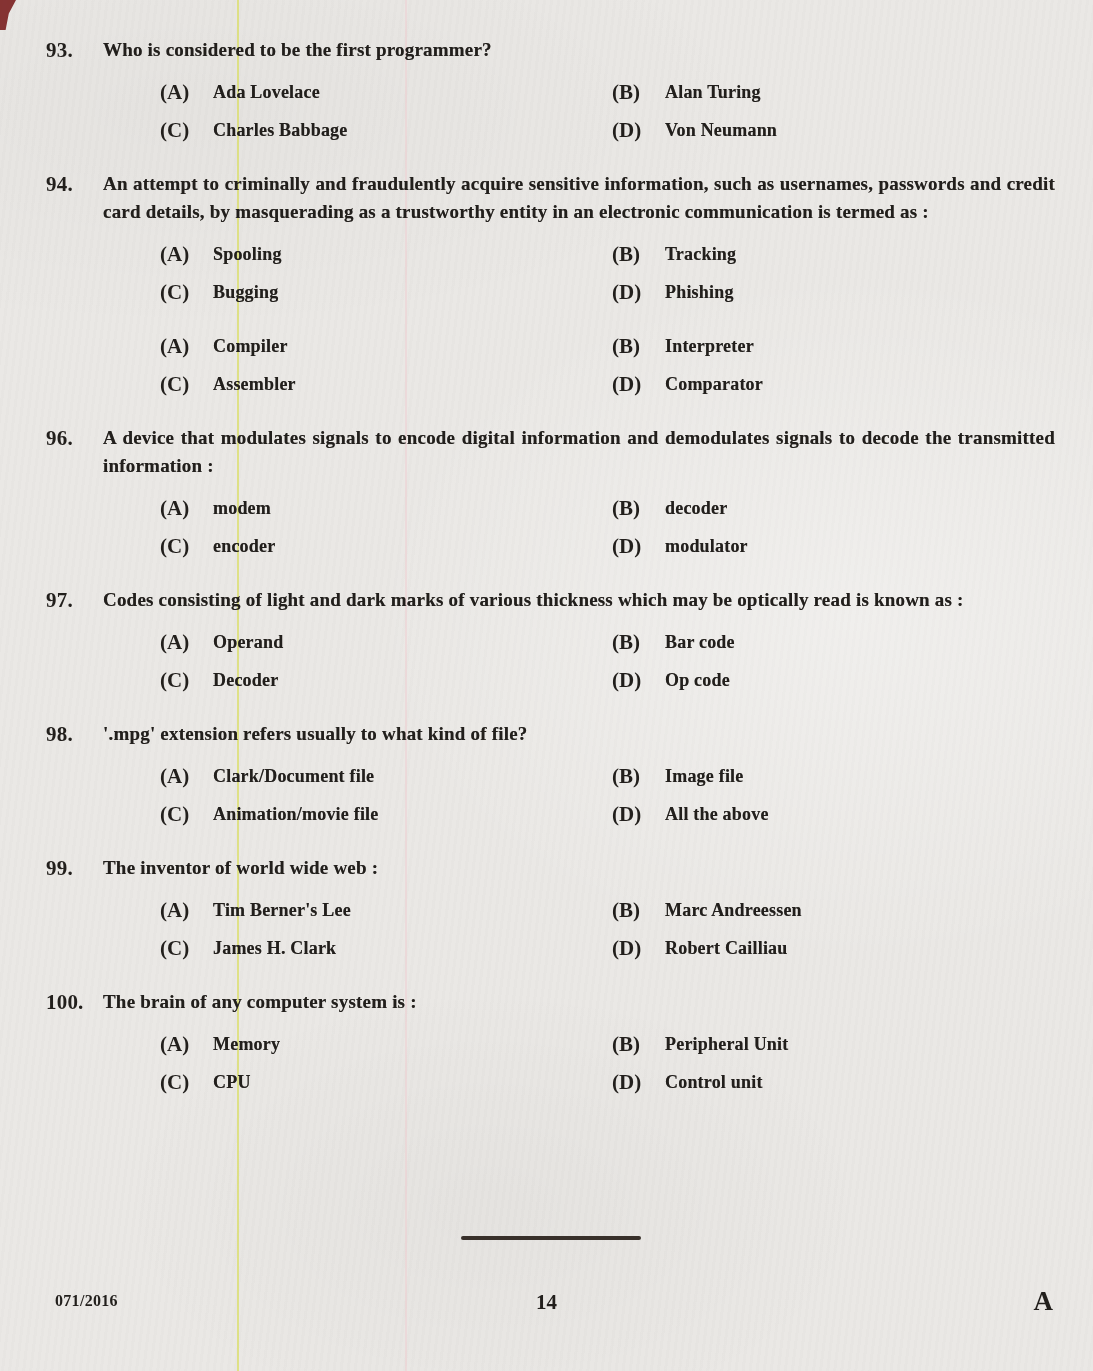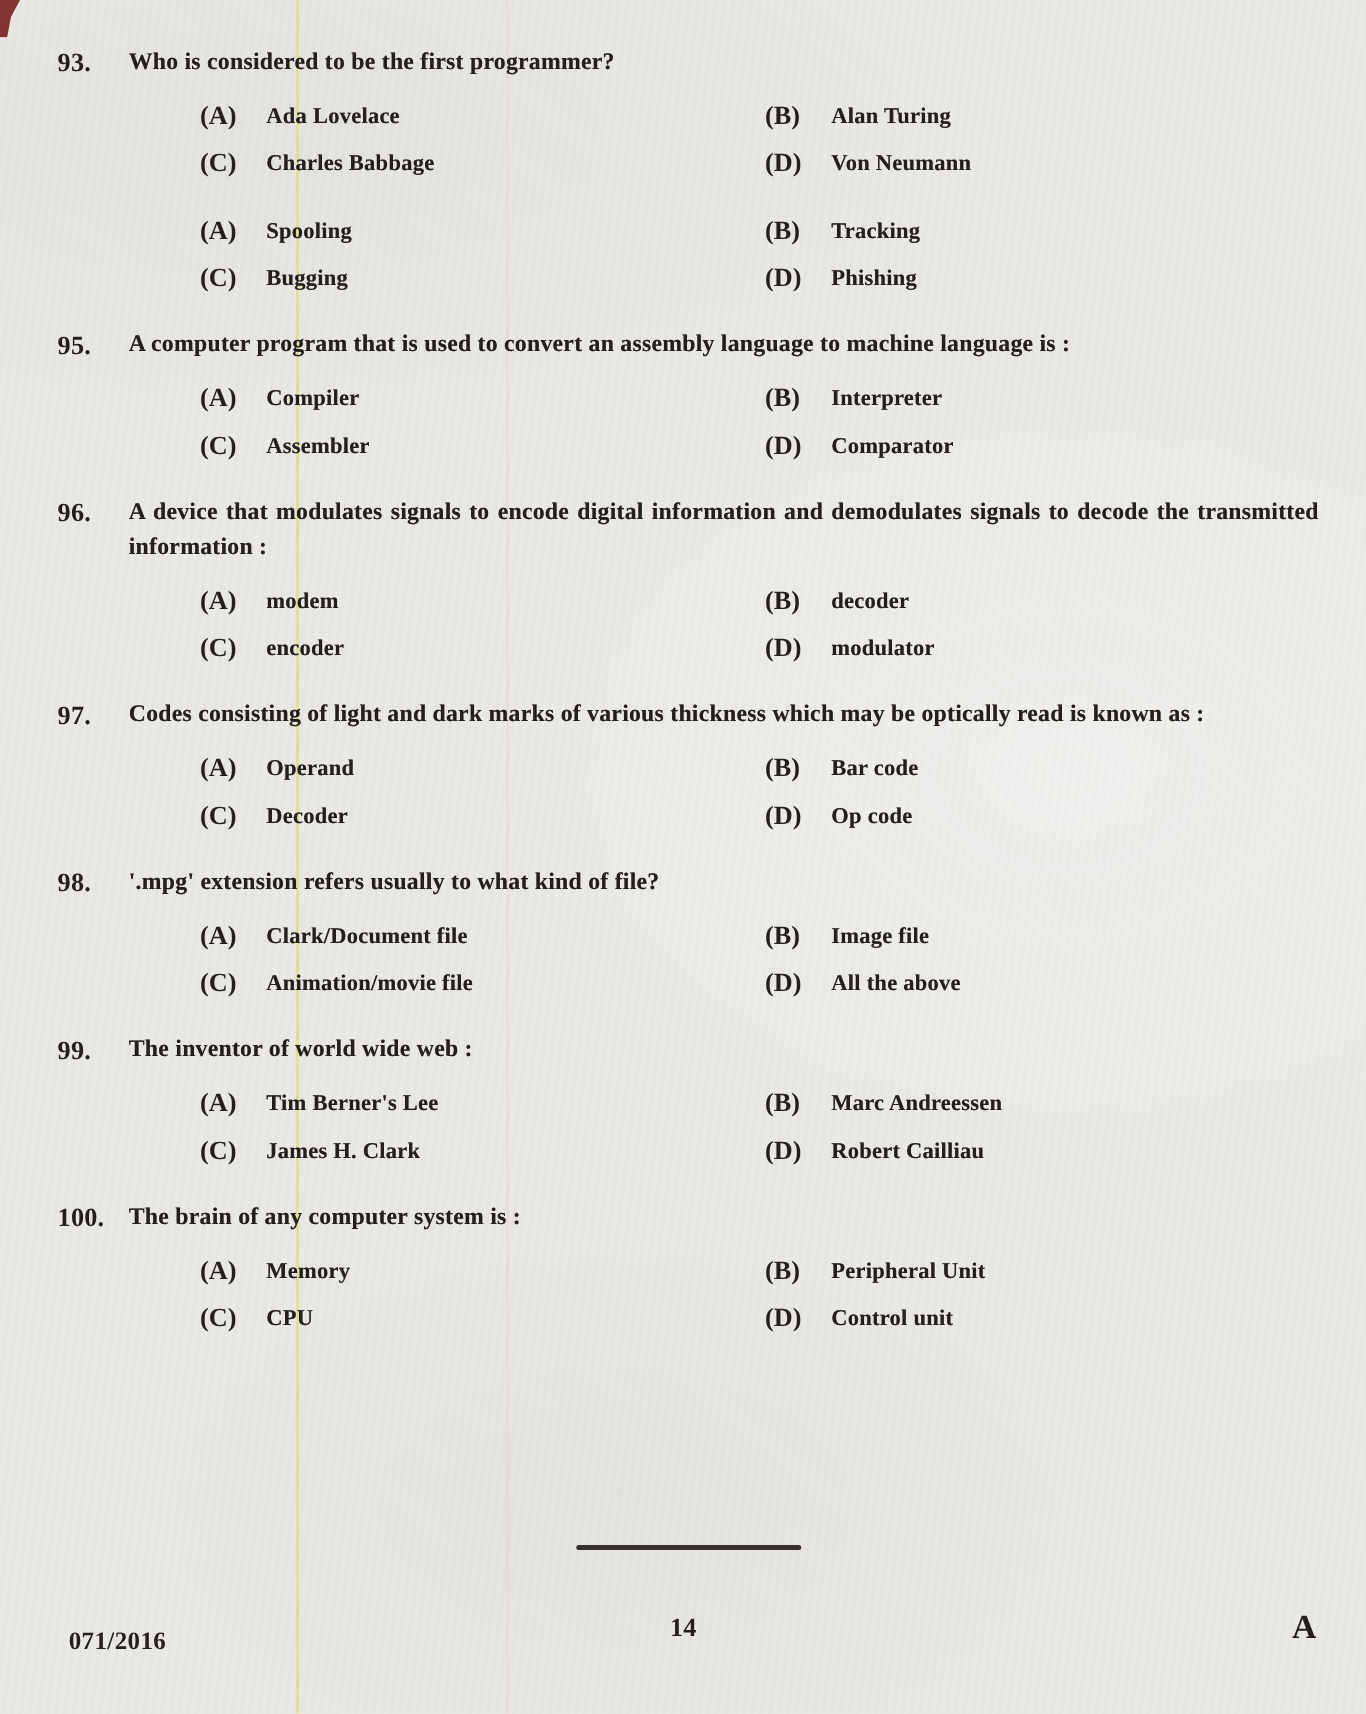--- a/index.html
+++ b/index.html
@@ -72,21 +72,21 @@
   
   .end-divider {
     position: absolute; left: 461px; top: 1236px;
     width: 180px; height: 4px;
     background: #38302a; border-radius: 2px;
   }
   .footer {
     position: absolute; left: 0; right: 0; top: 1286px; height: 40px;
     font-weight: 700;
   }
-  .footer-left  { position: absolute; left: 55px;  top: 16px; font-size: 20px; letter-spacing: .3px; }
+  .footer-left  { position: absolute; left: 55px;  top: 6px; font-size: 16px; letter-spacing: .3px; }
   .footer-center{ position: absolute; left: 50%; transform: translateX(-50%); top: 4px; font-size: 21px; }
   .footer-right { position: absolute; right: 40px; top: 0; font-size: 27px; }
 </style>
 </head>
 <body>
 
 <div class="page">
   <div class="corner-mark"></div>
   <div class="scan-line scan-line-yellow"></div>
   <div class="scan-line scan-line-pink"></div>
@@ -114,20 +114,24 @@
   </div>
 
   <div class="option">
     <span class="opt-letter">(D)</span>
     <span class="opt-label">Von Neumann</span>
   </div>
 </div>
   </section>
 
   <section class="question">
+    <div class="q-row">
+      <span class="q-num">94.</span>
+      <p class="q-text">An attempt to criminally and fraudulently acquire sensitive information, such as usernames, passwords and credit card details, by masquerading as a trustworthy entity in an electronic communication is termed as :</p>
+    </div>
     <div class="options">
   <div class="option">
     <span class="opt-letter">(A)</span>
     <span class="opt-label">Spooling</span>
   </div>
 
   <div class="option">
     <span class="opt-letter">(B)</span>
     <span class="opt-label">Tracking</span>
   </div>
@@ -138,24 +142,20 @@
   </div>
 
   <div class="option">
     <span class="opt-letter">(D)</span>
     <span class="opt-label">Phishing</span>
   </div>
 </div>
   </section>
 
   <section class="question">
-    <div class="q-row">
-      <span class="q-num">95.</span>
-      <p class="q-text">A computer program that is used to convert an assembly language to machine language is :</p>
-    </div>
     <div class="options">
   <div class="option">
     <span class="opt-letter">(A)</span>
     <span class="opt-label">Compiler</span>
   </div>
 
   <div class="option">
     <span class="opt-letter">(B)</span>
     <span class="opt-label">Interpreter</span>
   </div>

